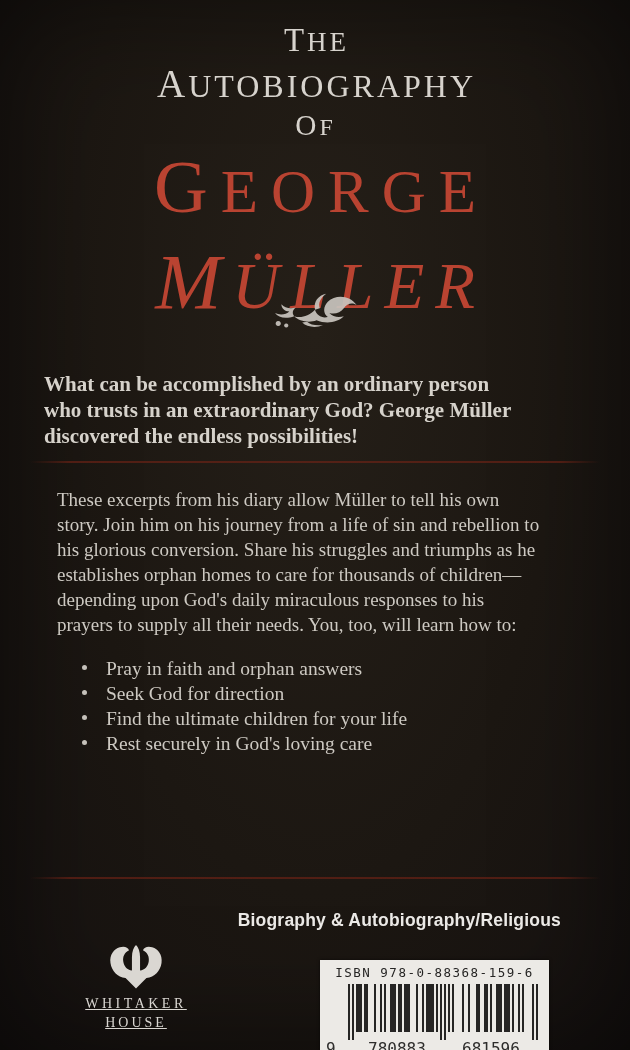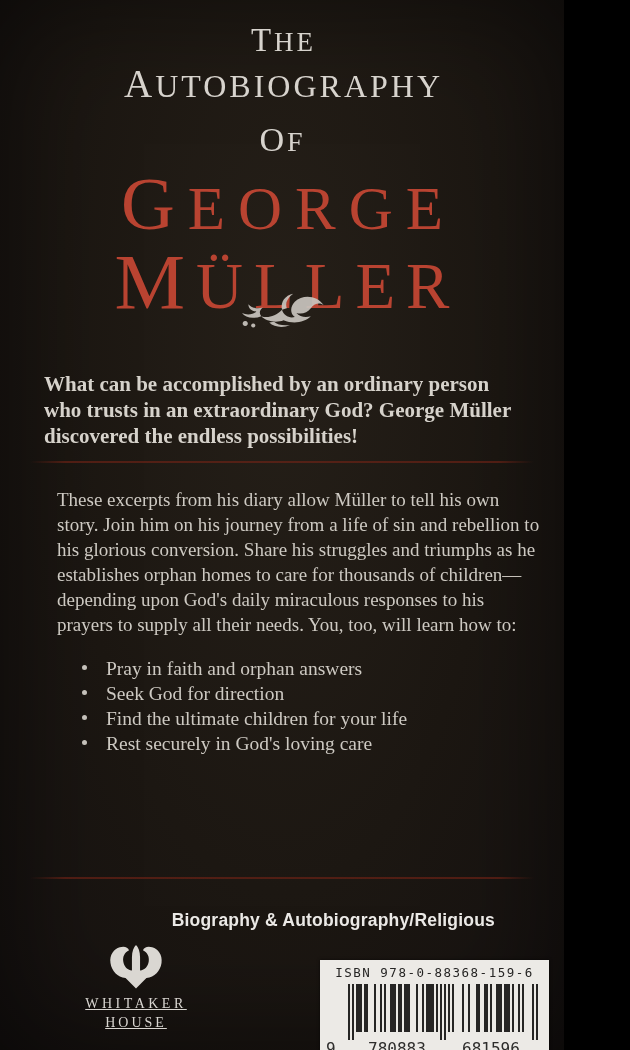--- a/index.html
+++ b/index.html
@@ -1,31 +1,31 @@
 <!DOCTYPE html>
 <html><head>
 <meta charset="utf-8">
 <style>
   html,body{margin:0;padding:0;background:#000;}
   .cover{
-    position:relative;width:564px;height:1050px;overflow:hidden;
+    position:relative;width:630px;height:1050px;overflow:hidden;
     background:radial-gradient(ellipse at 50% 32%, #251f18 0%, #1c1712 55%, #151110 100%);
     font-family:"Liberation Serif", serif;
     box-shadow:inset 0 0 120px rgba(0,0,0,.55);
   }
   
   .title-block{position:absolute;top:24px;left:0;right:0;text-align:center;color:#d7d3cd;line-height:1;}
   .tline{letter-spacing:3px;}
   .tline::first-letter{font-size:1.22em;}
   .t-the{font-size:27px;padding-left:3px;}
   .t-auto{font-size:32px;margin-top:7px;padding-left:3px;}
-  .t-of{font-size:28px;margin-top:20px;padding-left:1px;}
+  .t-of{font-size:24px;margin-top:8px;padding-left:1px;}
   .t-name{color:#b94331;}
   .t-george{font-size:61px;letter-spacing:13px;padding-left:13px;margin-top:10px;}
-  .t-muller{font-size:65px;letter-spacing:11px;padding-left:11px;margin-top:0;}
+  .t-muller{font-size:65px;letter-spacing:11px;padding-left:11px;margin-top:17px;font-style:italic;}
   
   .ornament{position:absolute;top:292px;left:0;right:0;text-align:center;}
   .ornament svg{opacity:.92;}
   
   .intro{position:absolute;top:371px;left:44px;width:552px;
     font-weight:bold;font-size:21px;line-height:26px;color:#d6d2cb;white-space:pre-line;}
   .rule{position:absolute;left:30px;right:30px;height:2px;
     background:linear-gradient(90deg, rgba(120,32,20,0) 0%, rgba(125,36,22,.55) 7%, rgba(125,36,22,.55) 93%, rgba(120,32,20,0) 100%);}
   .rule-1{top:461px;}
   .rule-2{top:877px;}

